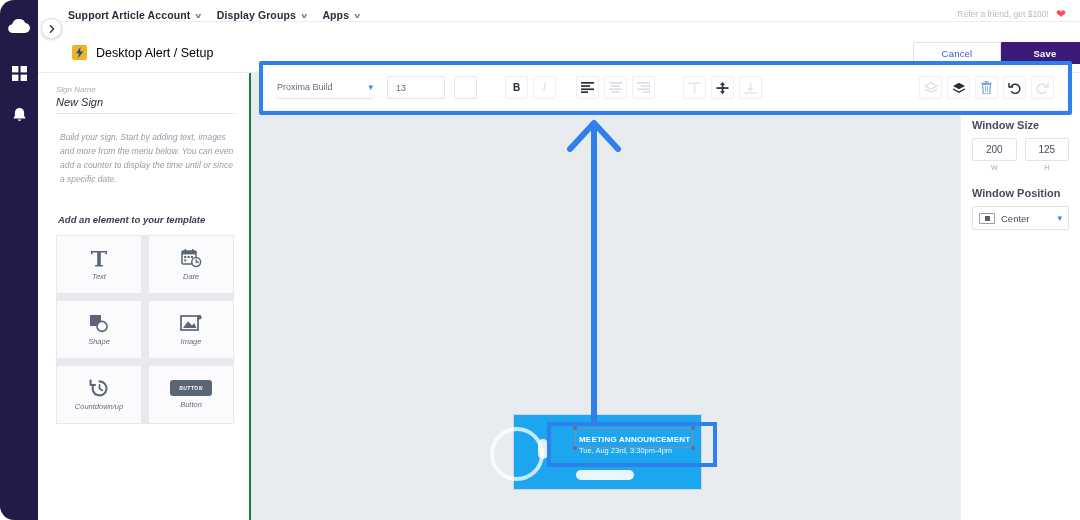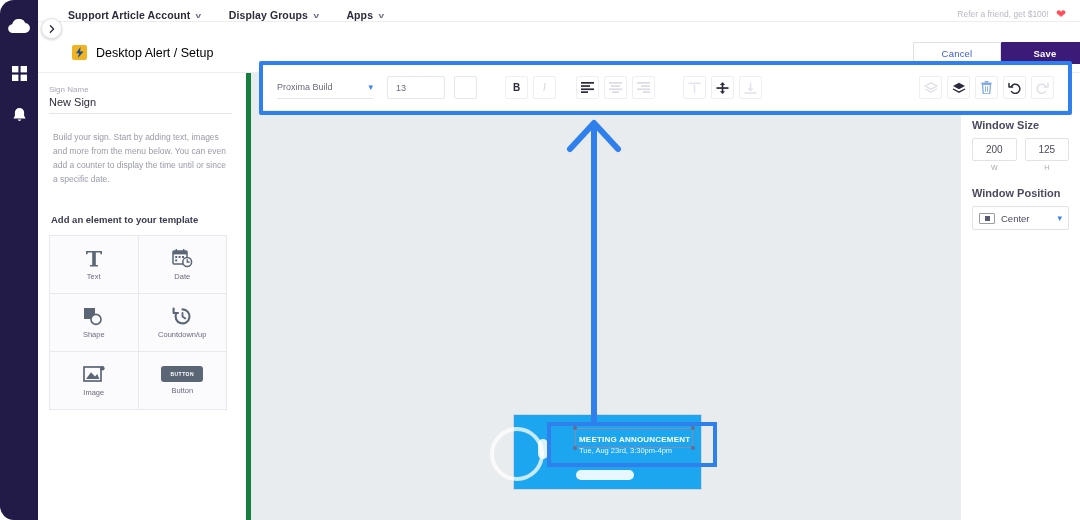--- a/index.html
+++ b/index.html
@@ -42,21 +42,21 @@
   .topnav {
     position: absolute; left: 38px; top: 0; right: 0; height: 22px;
     background: #ffffff;
     border-bottom: 1px solid #ececf1;
     display: flex; align-items: flex-end;
     border-top-right-radius: 14px;
   }
   .nav-item {
     display: flex; align-items: center; gap: 6px;
     font-size: 10.5px; font-weight: bold; color: #2b2b3d;
-    margin-left: 28px; letter-spacing: .1px;
+    margin-left: 16px; letter-spacing: .1px;
   }
   .nav-item:first-child { margin-left: 30px; }
   .caret { font-size: 8px; color: #6b6b80; transform: scaleX(1.25); }
   .refer {
     margin-left: auto; margin-right: 14px;
     display:flex; align-items:center; gap: 7px;
     font-size: 8.5px; color: #b9b9c6;
   }
   .heart { color: #ff4d5a; font-size: 12px; }
 
@@ -88,42 +88,43 @@
   .btn-save {
     background: #3b1a78; color: #fff; font-weight: bold;
     position:absolute; right: -9px; top: 9px; width: 88px;
   }
 
   
   .leftpanel {
     position: absolute; left: 38px; top: 73px;
     width: 213px; height: 447px;
     background: #ffffff;
-    border-right: 5px solid #15803d;
-    padding: 12px 14px 0 11px;
+    border-right: 2px solid #15803d;
+    padding: 12px 14px 0 18px;
     border-bottom-left-radius: 0;
+    font-style: italic;
   }
   .field-label { font-size: 8px; color: #a8a8b8; margin-bottom: 2px; }
   .field-value {
     font-size: 11px; color: #2b2b3d; padding-bottom: 5px;
     border-bottom: 1px solid #e4e4ec;
   }
   .helptext {
     margin-top: 16px; font-size: 8.5px; line-height: 1.65; color: #9a9aaa;
     padding-left: 4px;
   }
   .section-title {
     margin-top: 28px; font-size: 9.5px; font-weight: bold; color: #3a3a50;
     padding-left: 2px;
   }
   .elgrid {
     margin-top: 10px; display: grid;
     grid-template-columns: 1fr 1fr;
     border: 1px solid #e8e8ef;
-    background: #e8e8ef; gap: 1px;
+    background: #e8e8ef; gap: 8px;
     width: 178px;
   }
   .elcell {
     background: #fbfbfd; height: 57px;
     display:flex; flex-direction: column;
     align-items:center; justify-content:center; gap: 4px;
   }
   .elcell svg { display:block; }
   .ellabel { font-size: 7.5px; color: #6b6b80; }
 
@@ -357,37 +358,37 @@
         <span>
           <svg width="21" height="19" viewBox="0 0 21 19">
             <rect x="1" y="1" width="11" height="11" fill="#5a6676"></rect>
             <circle cx="13" cy="12.4" r="5" fill="#fbfbfd" stroke="#5a6676" stroke-width="1.6"></circle>
           </svg>
         </span>
         <span class="ellabel">Shape</span>
       </div>
       <div class="elcell">
         <span>
+          <svg width="22" height="19" viewBox="0 0 22 19">
+            <rect x="1" y="2" width="17" height="14" fill="none" stroke="#5a6676" stroke-width="1.7"></rect>
+            <path d="M3 14 L8 7.2 L12 11.5 L14.2 9 L16.4 14z" fill="#5a6676"></path>
+            <circle cx="19.4" cy="3.2" r="2.2" fill="#5a6676"></circle>
+          </svg>
+        </span>
+        <span class="ellabel">Image</span>
+      </div>
+      <div class="elcell">
+        <span>
           <svg width="21" height="20" viewBox="0 0 21 20">
             <path d="M10.5 3.4a7 7 0 1 1-6.3 4" fill="none" stroke="#5a6676" stroke-width="2.1" stroke-linecap="round"></path>
             <path d="M1.6 2.6v4.4h4.4" fill="none" stroke="#5a6676" stroke-width="2.1" stroke-linecap="round" stroke-linejoin="round"></path>
             <path d="M10.5 6.8v3.8l2.8 1.8" fill="none" stroke="#5a6676" stroke-width="1.8" stroke-linecap="round"></path>
           </svg>
         </span>
         <span class="ellabel">Countdown/up</span>
-      </div>
-      <div class="elcell">
-        <span>
-          <svg width="22" height="19" viewBox="0 0 22 19">
-            <rect x="1" y="2" width="17" height="14" fill="none" stroke="#5a6676" stroke-width="1.7"></rect>
-            <path d="M3 14 L8 7.2 L12 11.5 L14.2 9 L16.4 14z" fill="#5a6676"></path>
-            <circle cx="19.4" cy="3.2" r="2.2" fill="#5a6676"></circle>
-          </svg>
-        </span>
-        <span class="ellabel">Image</span>
       </div>
       <div class="elcell">
         <span style="background:#5a6676;color:#fff;font-size:5px;font-weight:bold;letter-spacing:.5px;padding:5px 9px;border-radius:3px;display:inline-block;">BUTTON</span>
         <span class="ellabel">Button</span>
       </div>
     </div>
   </div>
 
   <div class="canvas"></div>
 

